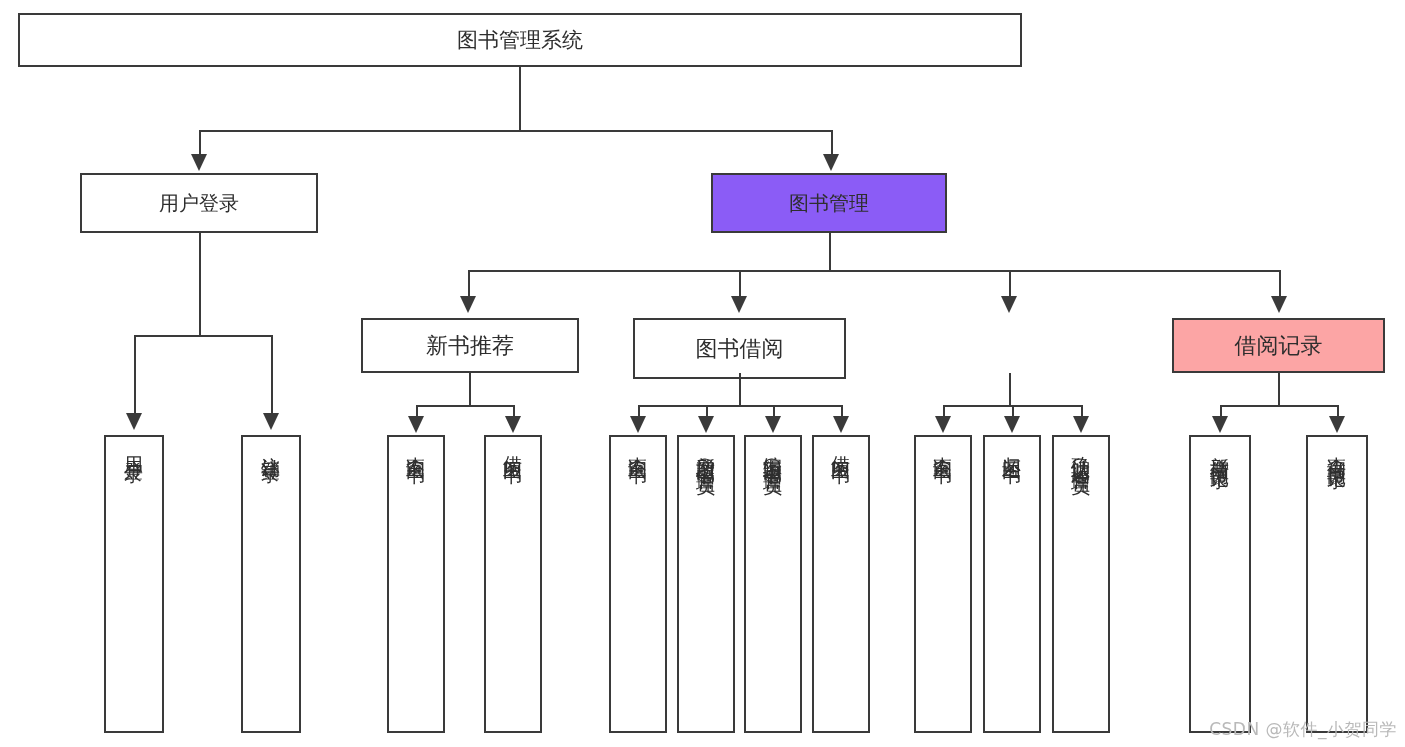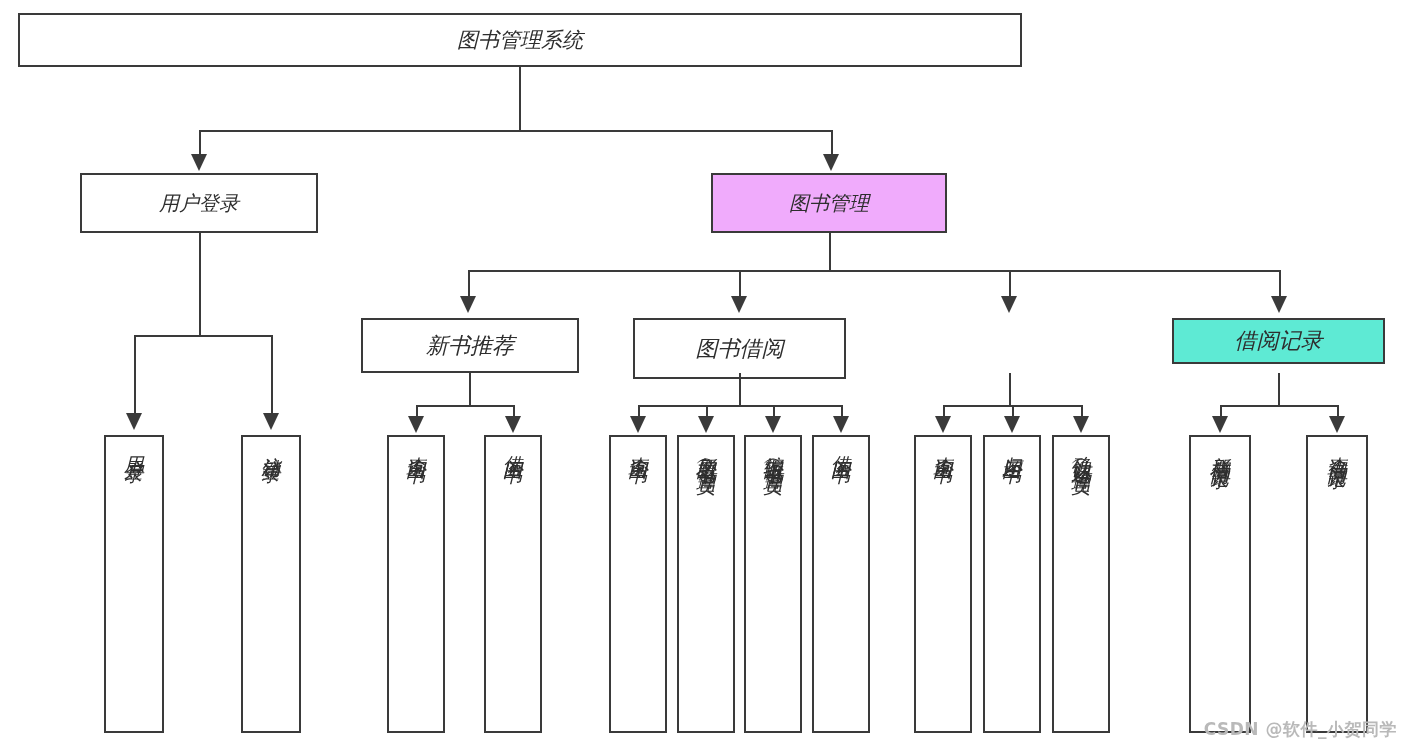--- a/index.html
+++ b/index.html
@@ -21,21 +21,20 @@
   
   .node {
     position: absolute;
     box-sizing: border-box;
     background: #ffffff;
     border: 2px solid #3a3a3a;
     display: flex;
     align-items: center;
     justify-content: center;
     color: #2e2e2e;
-    font-style: italic;
   }
   .node.root {
     font-size: 21px;
   }
   .node.lvl2 {
     font-size: 20px;
   }
   .node.lvl3 {
     font-size: 22px;
   }
@@ -76,21 +75,20 @@
   
   #watermark {
     position: absolute;
     right: 8px;
     bottom: 6px;
     font-size: 17px;
     color: #b9b9b9;
     letter-spacing: 0.5px;
     white-space: nowrap;
     user-select: none;
-    font-weight: bold;
   }
 </style>
 </head>
 <body>
 
 <div id="canvas" style="background: rgb(255, 255, 255);">
 
   <div class="node root" id="n-root" style="left: 18px; top: 13px; width: 1004px; height: 54px; border-color: rgb(58, 58, 58); background: rgb(255, 255, 255); color: rgb(46, 46, 46);">
     <span>图书管理系统</span>
   </div>
@@ -98,21 +96,21 @@
   <div class="vline" style="left: 519px; top: 67px; height: 63px; border-left-color: rgb(58, 58, 58);"></div>
   <div class="hline" style="left: 199px; top: 130px; width: 632px; border-top-color: rgb(58, 58, 58);"></div>
   <div class="vline" style="left: 199px; top: 130px; height: 26px; border-left-color: rgb(58, 58, 58);"></div>
   <div class="arrow" style="left: 191px; top: 154px; border-top-color: rgb(58, 58, 58);"></div>
   <div class="vline" style="left: 831px; top: 130px; height: 26px; border-left-color: rgb(58, 58, 58);"></div>
   <div class="arrow" style="left: 823px; top: 154px; border-top-color: rgb(58, 58, 58);"></div>
 
   <div class="node lvl2" id="n-l2-0" style="left: 80px; top: 173px; width: 238px; height: 60px; border-color: rgb(58, 58, 58); background: rgb(255, 255, 255); color: rgb(46, 46, 46);">
     <span>用户登录</span>
   </div>
-  <div class="node lvl2" id="n-l2-1" style="left: 711px; top: 173px; width: 236px; height: 60px; border-color: rgb(58, 58, 58); background: #f0abfc; color: rgb(46, 46, 46);">
+  <div class="node lvl2" id="n-l2-1" style="left: 711px; top: 173px; width: 236px; height: 60px; border-color: rgb(58, 58, 58); background: #8b5cf6; color: rgb(46, 46, 46);">
     <span>图书管理</span>
   </div>
 
   <div class="vline" style="left: 199px; top: 233px; height: 102px; border-left-color: rgb(58, 58, 58);"></div>
   <div class="hline" style="left: 134px; top: 335px; width: 138px; border-top-color: rgb(58, 58, 58);"></div>
   <div class="vline" style="left: 134px; top: 335px; height: 80px; border-left-color: rgb(58, 58, 58);"></div>
   <div class="arrow" style="left: 126px; top: 413px; border-top-color: rgb(58, 58, 58);"></div>
   <div class="vline" style="left: 271px; top: 335px; height: 80px; border-left-color: rgb(58, 58, 58);"></div>
   <div class="arrow" style="left: 263px; top: 413px; border-top-color: rgb(58, 58, 58);"></div>
 
@@ -126,21 +124,21 @@
   <div class="arrow" style="left: 1001px; top: 296px; border-top-color: rgb(58, 58, 58);"></div>
   <div class="vline" style="left: 1279px; top: 270px; height: 28px; border-left-color: rgb(58, 58, 58);"></div>
   <div class="arrow" style="left: 1271px; top: 296px; border-top-color: rgb(58, 58, 58);"></div>
 
   <div class="node lvl3" id="n-l3-0" style="left: 361px; top: 318px; width: 218px; height: 55px; border-color: rgb(58, 58, 58); background: rgb(255, 255, 255); color: rgb(46, 46, 46);">
     <span>新书推荐</span>
   </div>
   <div class="node lvl3" id="n-l3-1" style="left: 633px; top: 318px; width: 213px; height: 61px; border-color: rgb(58, 58, 58); background: rgb(255, 255, 255); color: rgb(46, 46, 46);">
     <span>图书借阅</span>
   </div>
-  <div class="node lvl3" id="n-l3-3" style="left: 1172px; top: 318px; width: 213px; height: 46px; border-color: rgb(58, 58, 58); background: #5eead4; color: rgb(46, 46, 46);">
+  <div class="node lvl3" id="n-l3-3" style="left: 1172px; top: 318px; width: 213px; height: 55px; border-color: rgb(58, 58, 58); background: #fca5a5; color: rgb(46, 46, 46);">
     <span>借阅记录</span>
   </div>
 
   <div class="vline" style="left: 469px; top: 373px; height: 32px; border-left-color: rgb(58, 58, 58);"></div>
   <div class="hline" style="left: 416px; top: 405px; width: 98px; border-top-color: rgb(58, 58, 58);"></div>
   <div class="vline" style="left: 416px; top: 405px; height: 12px; border-left-color: rgb(58, 58, 58);"></div>
   <div class="arrow" style="left: 408px; top: 416px; border-top-color: rgb(58, 58, 58);"></div>
   <div class="vline" style="left: 513px; top: 405px; height: 12px; border-left-color: rgb(58, 58, 58);"></div>
   <div class="arrow" style="left: 505px; top: 416px; border-top-color: rgb(58, 58, 58);"></div>
 

